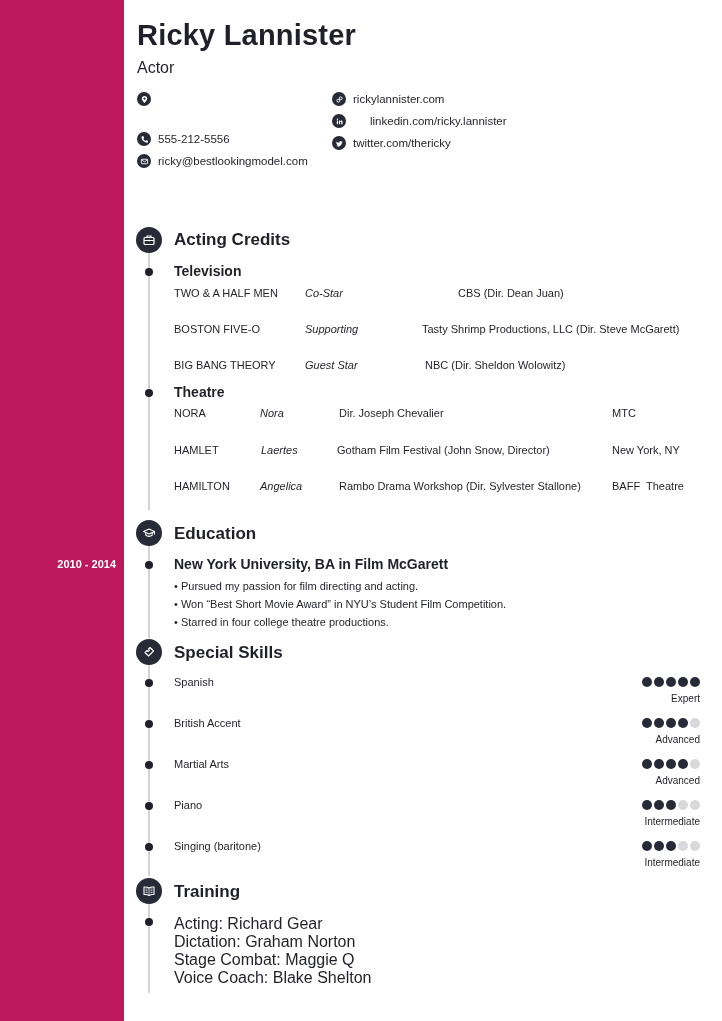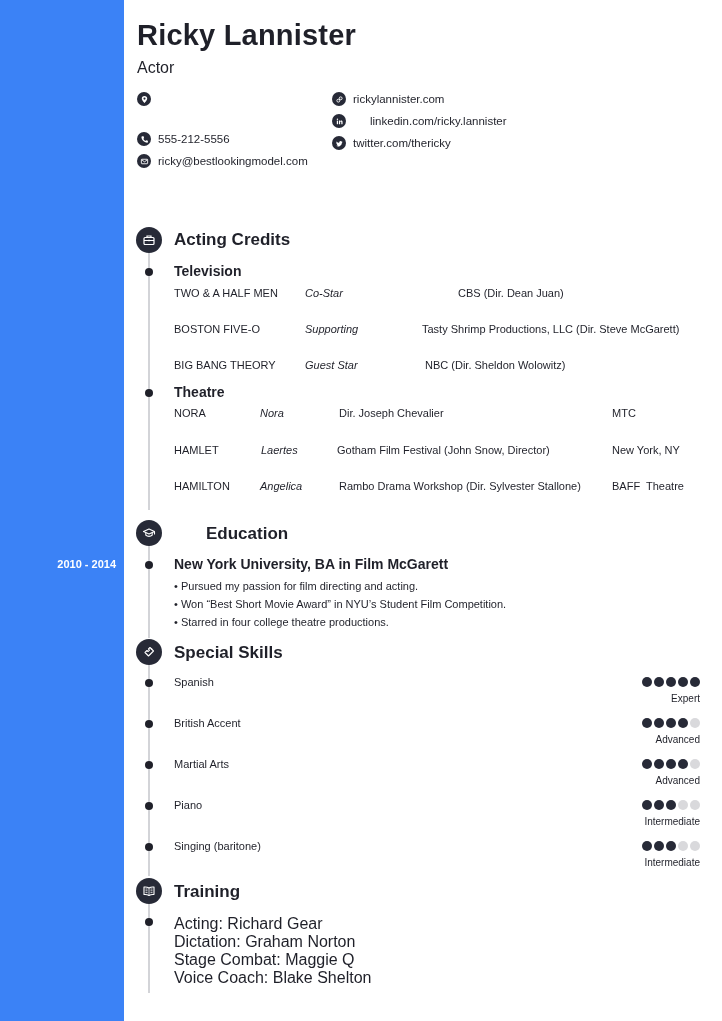--- a/index.html
+++ b/index.html
@@ -1,18 +1,18 @@
 <!DOCTYPE html>
 <html><head>
   <meta charset="utf-8">
   <style>
     * { box-sizing: border-box; margin: 0; padding: 0; }
     html, body { width: 722px; height: 1021px; overflow: hidden; background: #ffffff; }
     body { font-family: "Liberation Sans", sans-serif; color: #1f2029; position: relative; }
-    .sidebar { position: absolute; left: 0; top: 0; width: 124px; height: 1021px; background: #3b82f6; }
+    .sidebar { position: absolute; left: 0; top: 0; width: 124px; height: 1021px; background: #be185d; }
     .sidebar-date { position: absolute; top: 558px; right: 8px; font-size: 11px; font-weight: bold; color: #ffffff; width: 116px; text-align: right; }
     .main { position: absolute; left: 124px; top: 0; width: 598px; height: 1021px; padding-left: 40px; }
     .name { position: absolute; left: 13px; top: 19px; font-size: 29px; font-weight: bold; color: #1f2029; letter-spacing: 0.2px; }
     .role { position: absolute; left: 13px; top: 59px; font-size: 16px; color: #1f2029; }
     .contact { position: absolute; font-size: 11.5px; color: #1f2029; display: flex; align-items: flex-start; }
     .contact .ic { width: 14px; height: 14px; border-radius: 50%; background: #272a37; color: #fff; display: inline-flex; align-items: center; justify-content: center; margin-right: 7px; flex-shrink: 0; }
     .contact .ic svg { width: 9px; height: 9px; }
     .contact .txt { line-height: 18px; margin-top: -2px; }
     .summary { position: absolute; left: 13px; top: 184px; width: 575px; font-size: 11px; line-height: 19px; color: #1f2029; }
     .timeline-line { position: absolute; left: 24px; width: 2px; background: #d3d4d8; }
@@ -152,21 +152,21 @@
     <div class="cell" style="left:488px; top:480px; white-space:pre;">BAFF  Theatre</div>
   </div>
 
   <div class="sec-icon" style="top:520px;">
     <svg viewBox="0 0 14 14">
         <path d="M7 3L1.5 5.5 7 8l5.5-2.5z" fill="none" stroke="#fff" stroke-width="1.1" stroke-linejoin="round"></path>
         <path d="M3.8 6.6v2.6c.8.8 1.9 1.2 3.2 1.2s2.4-.4 3.2-1.2V6.6" fill="none" stroke="#fff" stroke-width="1.1"></path>
         <path d="M12.5 5.5v3" stroke="#fff" stroke-width="1.1"></path>
       </svg>
   </div>
-  <div class="sec-title" style="top:524px;margin-left:32px;">Education</div>
+  <div class="sec-title" style="top:524px;">Education</div>
 
   <div class="dot" style="top:561px;"></div>
   <div class="sub-title" style="top:556px;">New York University, BA in Film McGarett</div>
   <div class="bullet" style="top:580px;">• <span>Pursued my passion for film directing and acting.</span></div>
   <div class="bullet" style="top:598px;">• <span>Won “Best Short Movie Award” in NYU’s Student Film Competition.</span></div>
   <div class="bullet" style="top:616px;">• <span>Starred in four college theatre productions.</span></div>
 
   <div class="sec-icon" style="top:639px;">
     <svg viewBox="0 0 14 14">
         <path d="M3 7.5l3.5 3.5L11.5 6 8 2.5 6.5 4l1 1-1.5 1.5-1-1z" fill="none" stroke="#fff" stroke-width="1.1" stroke-linejoin="round"></path>

